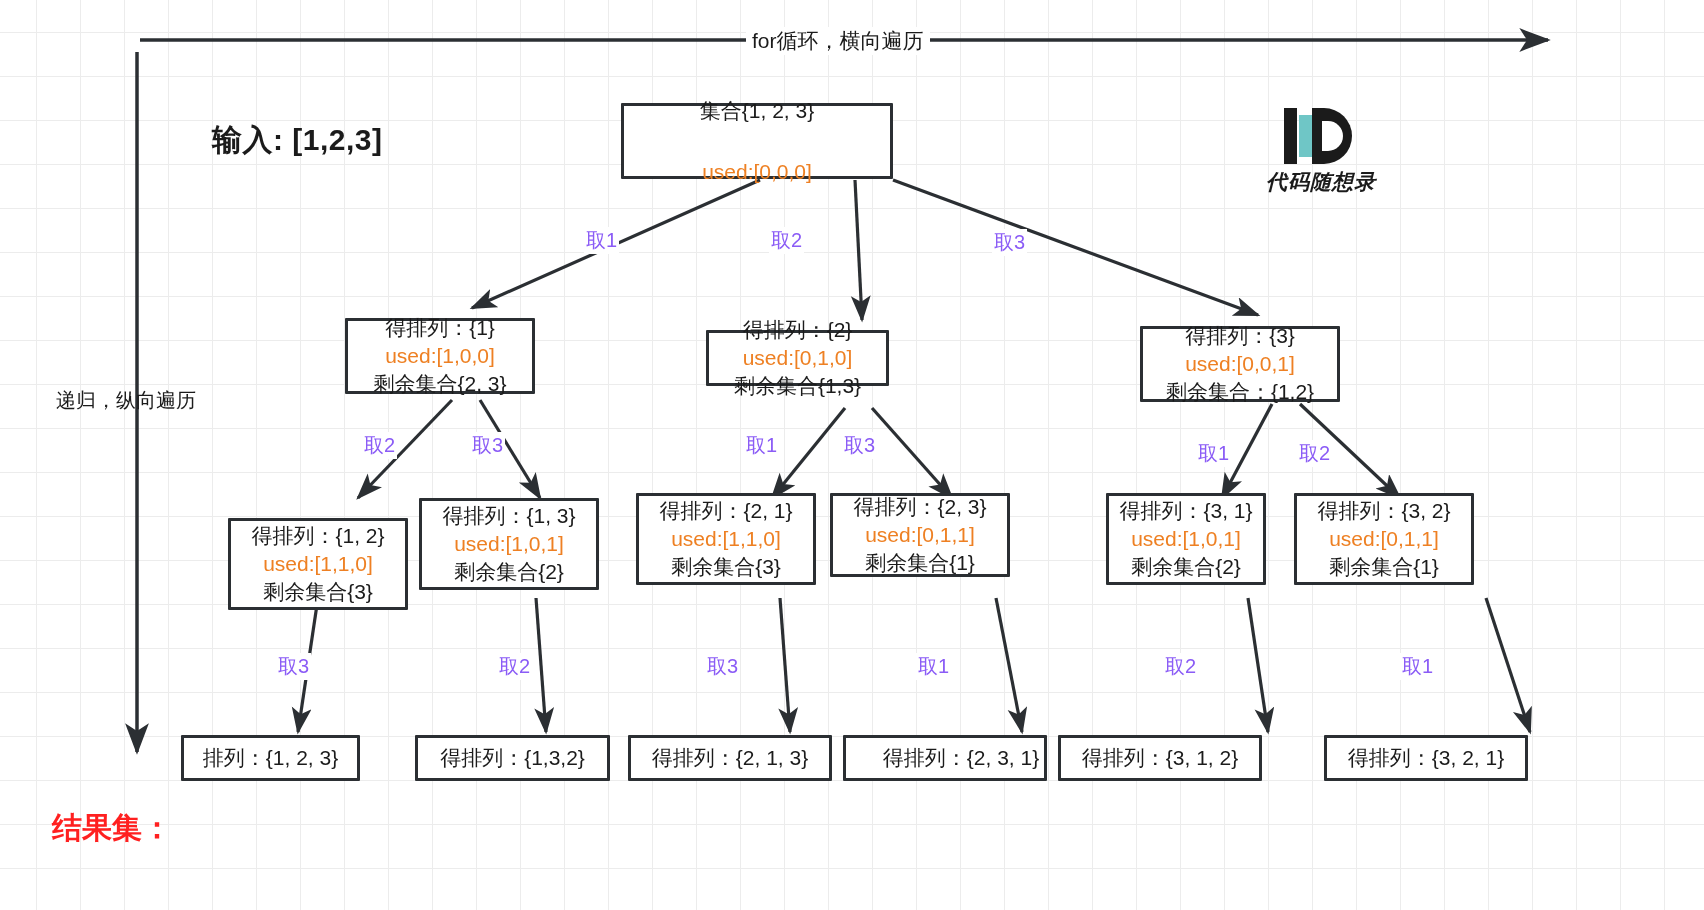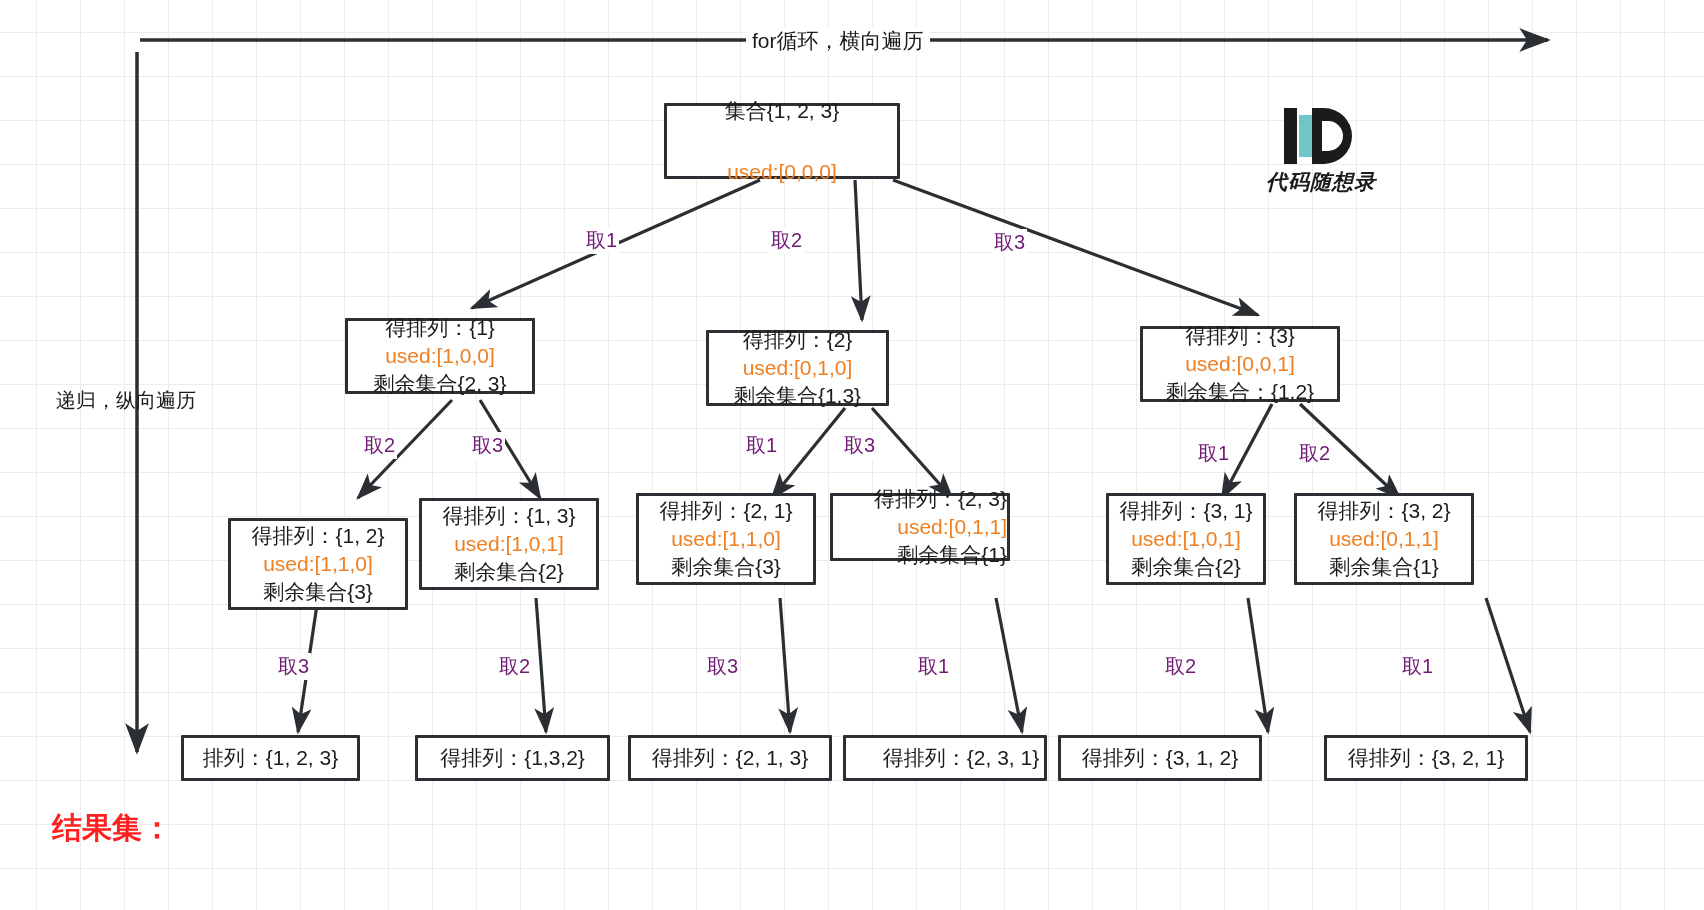--- a/index.html
+++ b/index.html
@@ -44,21 +44,21 @@
     box-sizing:border-box;
     border:3px solid #2b2f33;
     background:#ffffff;
     display:flex;align-items:center;justify-content:center;
     font-size:21px;color:#1b1b1b;white-space:nowrap;
     border-radius:1px;
   }
 
   .edgelabel{
     position:absolute;
-    font-size:20px;color:#701a75;
+    font-size:20px;color:#8b5cf6;
     background:#ffffff;
     padding:0 2px;
     white-space:nowrap;
   }
 
   .caption{
     position:absolute;
     white-space:nowrap;
     color:#1b1b1b;
   }
@@ -153,45 +153,46 @@
     </g>
     <g>
       <line x1="1486" y1="598" x2="1530" y2="732" stroke="#2b2f33" stroke-width="3.2" marker-end="url(#ah2)"></line>
     </g>
   </svg>
 
   <div class="caption" id="for-loop-label" style="left:746px;top:27px;">for循环，横向遍历</div>
 
   <div class="caption" id="recursion-label" style="left:56px;top:387px;">递归，纵向遍历</div>
 
+  <div class="caption" id="input-label" style="left:212px;top:120px;">输入: [1,2,3]</div>
 
   <div class="caption" id="result-label" style="left:52px;top:808px;">结果集：</div>
 
   <div id="logo">
     <div class="mark">
       <div class="bar"></div>
       <div class="teal"></div>
       <div class="dshape"></div>
       <div class="dhole"></div>
     </div>
     <div class="logotext">代码随想录</div>
   </div>
 
-  <div class="node" style="left:664px;top:103px;width:236px;height:76px;gap:33px;">
+  <div class="node" style="left:621px;top:103px;width:272px;height:76px;gap:33px;">
     <span class="ln">集合{1, 2, 3}</span>
     <span class="ln used">used:[0,0,0]</span>
   </div>
 
   <div class="node" style="left:345px;top:318px;width:190px;height:76px;">
     <span class="ln">得排列：{1}</span>
     <span class="ln used">used:[1,0,0]</span>
     <span class="ln">剩余集合{2, 3}</span>
   </div>
 
-  <div class="node" style="left:706px;top:330px;width:183px;height:76px;">
+  <div class="node" style="left:706px;top:330px;width:183px;height:56px;">
     <span class="ln">得排列：{2}</span>
     <span class="ln used">used:[0,1,0]</span>
     <span class="ln">剩余集合{1,3}</span>
   </div>
 
   <div class="node" style="left:1140px;top:326px;width:200px;height:76px;">
     <span class="ln">得排列：{3}</span>
     <span class="ln used">used:[0,0,1]</span>
     <span class="ln">剩余集合：{1,2}</span>
   </div>
@@ -207,21 +208,21 @@
     <span class="ln used">used:[1,0,1]</span>
     <span class="ln">剩余集合{2}</span>
   </div>
 
   <div class="node" style="left:636px;top:493px;width:180px;height:92px;">
     <span class="ln">得排列：{2, 1}</span>
     <span class="ln used">used:[1,1,0]</span>
     <span class="ln">剩余集合{3}</span>
   </div>
 
-  <div class="node" style="left:830px;top:493px;width:180px;height:68px;align-items:flex-end;">
+  <div class="node" style="left:830px;top:493px;width:180px;height:84px;">
     <span class="ln">得排列：{2, 3}</span>
     <span class="ln used">used:[0,1,1]</span>
     <span class="ln">剩余集合{1}</span>
   </div>
 
   <div class="node" style="left:1106px;top:493px;width:160px;height:92px;">
     <span class="ln">得排列：{3, 1}</span>
     <span class="ln used">used:[1,0,1]</span>
     <span class="ln">剩余集合{2}</span>
   </div>

